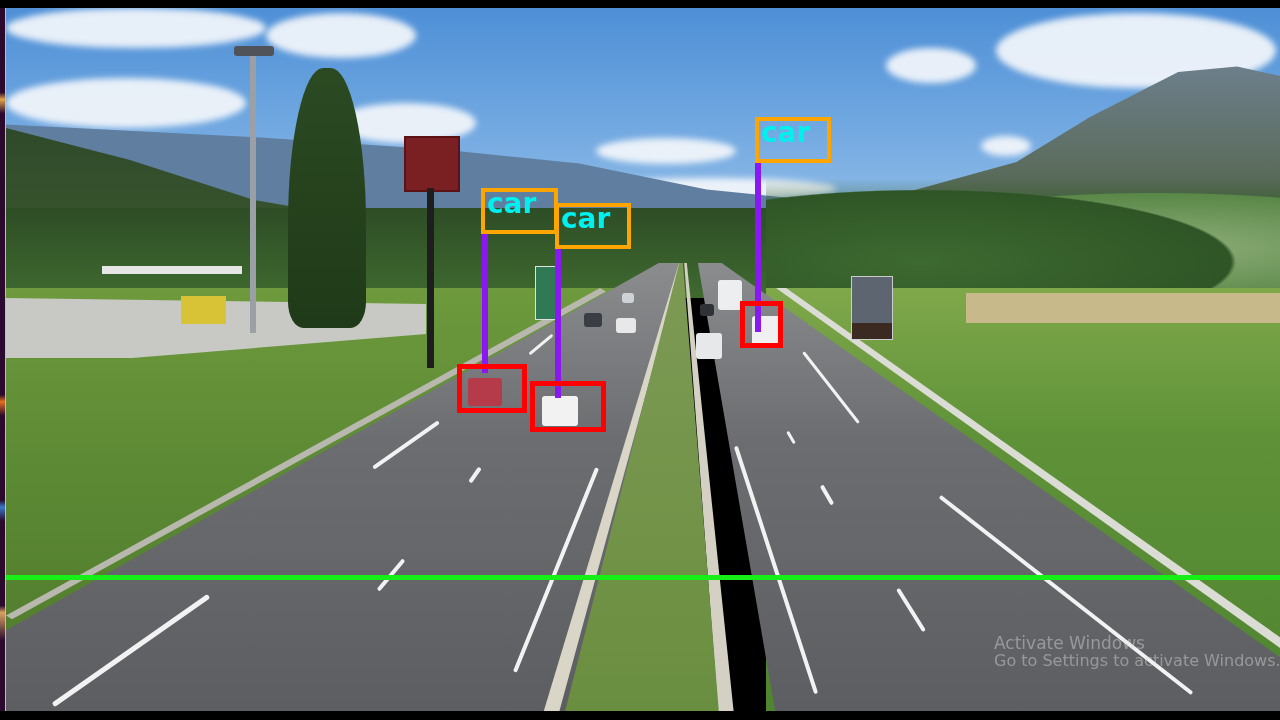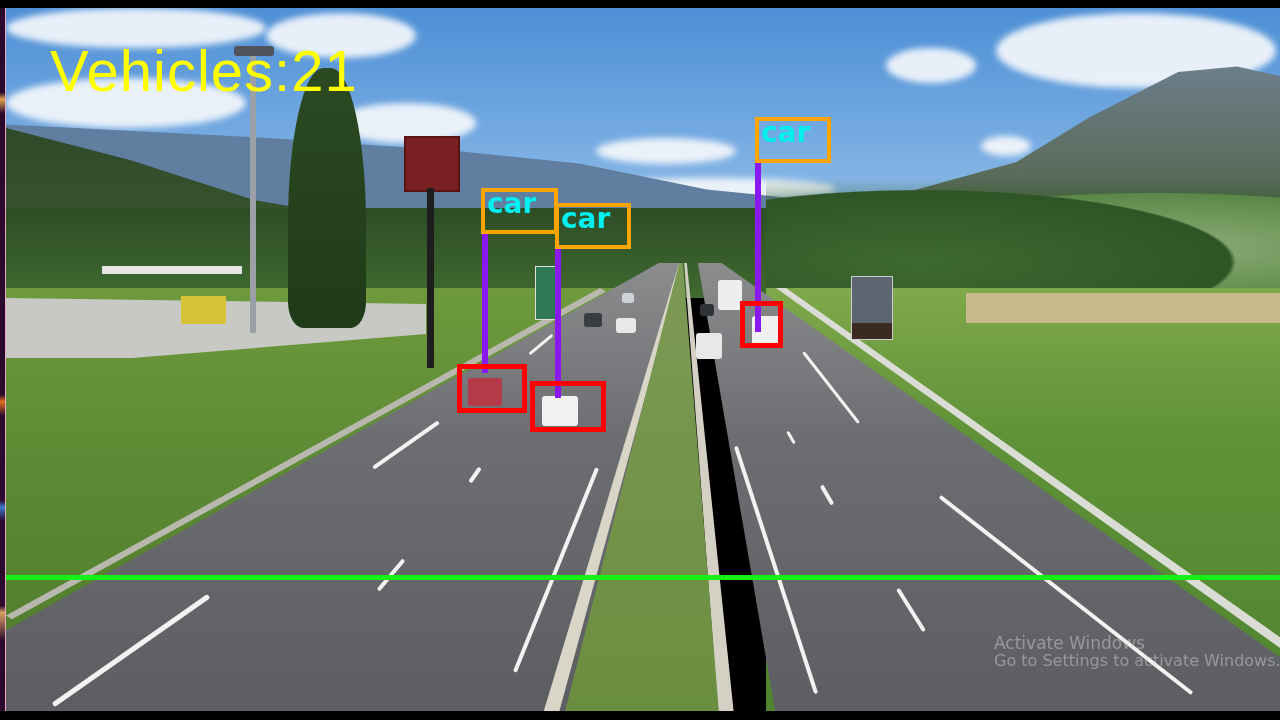--- a/index.html
+++ b/index.html
@@ -148,21 +148,20 @@
   <div class="vehicle" style="left:578px;top:305px;width:18px;height:14px;background:#3a3e44;"></div>
   <div class="vehicle" style="left:610px;top:310px;width:20px;height:15px;background:#e8e8e8;"></div>
   <div class="vehicle" style="left:616px;top:285px;width:12px;height:10px;background:#cfd2d6;"></div>
   <div class="vehicle" style="left:690px;top:325px;width:26px;height:26px;background:#e6e8ea;"></div>
   <div class="vehicle" style="left:712px;top:272px;width:24px;height:30px;background:#eceef0;"></div>
   <div class="vehicle" style="left:694px;top:296px;width:14px;height:12px;background:#2f3236;"></div>
   <div class="vehicle" style="left:746px;top:308px;width:30px;height:32px;background:#f0f0f0;"></div>
 
   <div class="count-line" style="left:0;"></div>
 
-  <div class="counter">Vehicles:21</div>
 
   <div class="connector" style="left:476px;top:225px;height:140px;"></div>
   <div class="label-box" style="left:475px;top:180px;width:77px;height:46px;">
     <span class="label-text">car</span>
   </div>
   <div class="bbox" style="left:451px;top:356px;width:70px;height:49px;"></div>
 
   <div class="connector" style="left:549px;top:240px;height:150px;"></div>
   <div class="label-box" style="left:549px;top:195px;width:76px;height:46px;">
     <span class="label-text">car</span>

